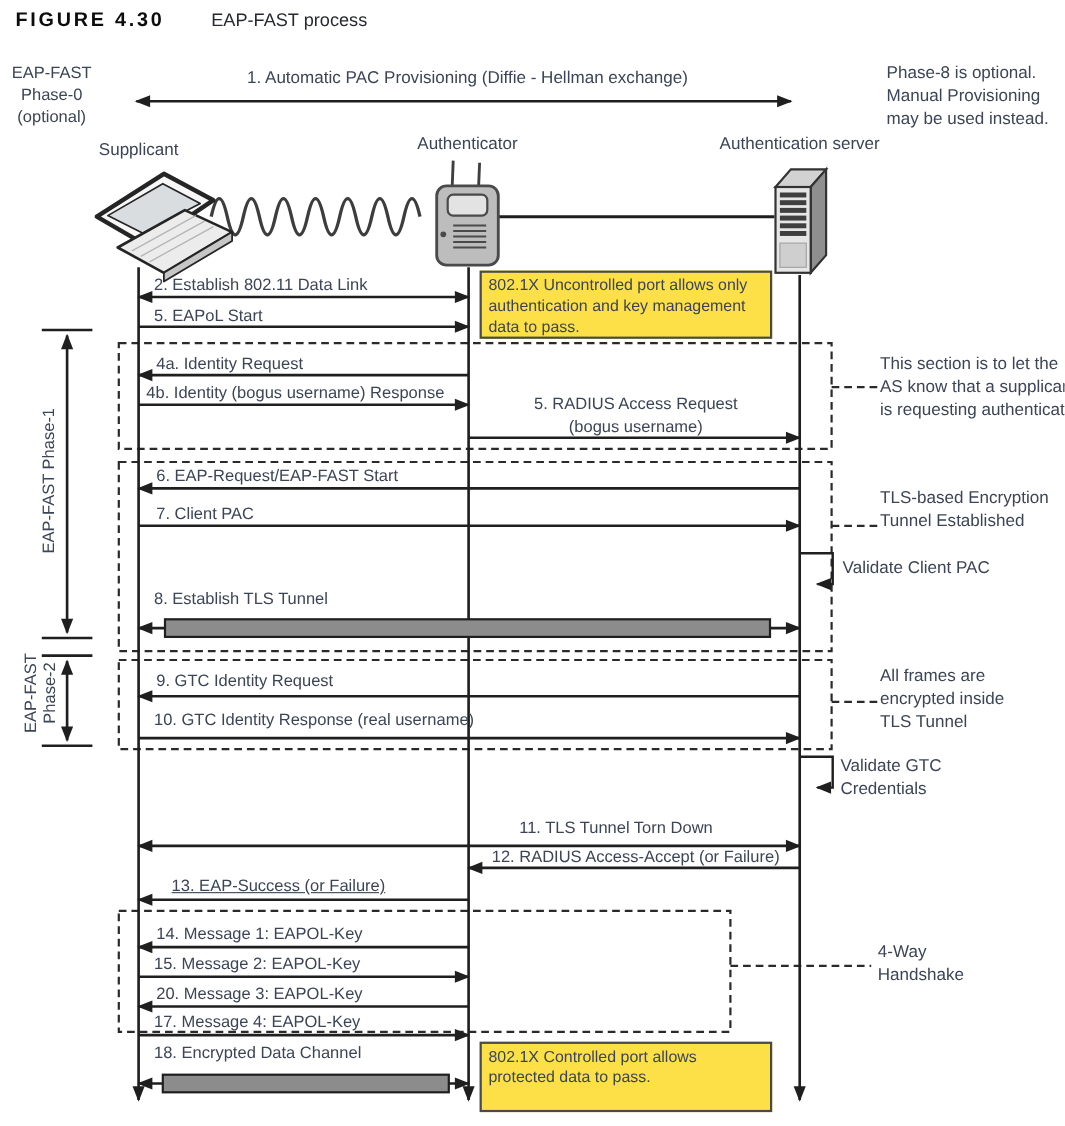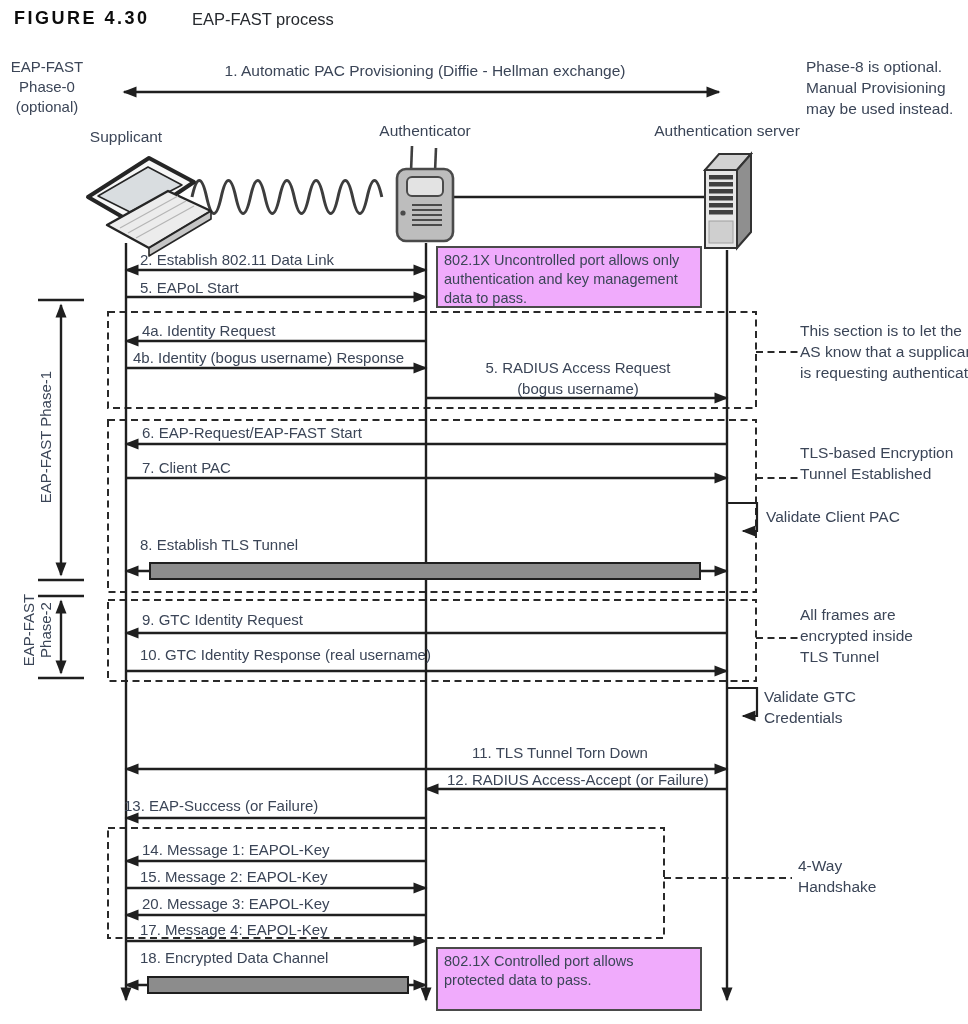--- a/index.html
+++ b/index.html
@@ -2,21 +2,21 @@
 <html><head>
 <meta charset="utf-8">
 <style>
   html,body{margin:0;padding:0;background:#fff;}
   #page{position:relative;width:968px;height:1024px;overflow:hidden;background:#fff;
         font-family:"Liberation Sans",sans-serif;}
   svg.layer{position:absolute;left:0;top:0;z-index:0;}
   .lbl{position:absolute;white-space:nowrap;font-size:15px;color:#3b4557;z-index:2;line-height:18px;}
   .ctr{text-align:center;}
   .note{position:absolute;white-space:nowrap;font-size:15.5px;color:#3b4557;z-index:2;line-height:21px;}
-  .graybox{position:absolute;background:#f0abfc;border:2px solid #4a4a4a;color:#3b4557;
+  .graybox{position:absolute;background:#fde047;border:2px solid #4a4a4a;color:#3b4557;
            font-size:14.5px;line-height:19px;padding:3px 6px;box-sizing:border-box;z-index:1;}
   .hdr-label{position:absolute;left:14px;top:8px;font-size:18px;font-weight:bold;color:#0c0c0c;
              letter-spacing:2.5px;z-index:2;text-align:right;}
   .hdr-title{position:absolute;left:192px;top:10px;font-size:16.5px;color:#26292e;z-index:2;}
   .vlabel{position:absolute;z-index:2;font-size:15px;color:#3b4557;white-space:nowrap;
           transform:translate(-50%,-50%) rotate(-90deg);text-align:center;line-height:17px;}
 </style>
 </head>
 <body>
 
@@ -172,21 +172,21 @@
     <div>5. RADIUS Access Request</div>
     <div>(bogus username)</div>
   </div>
   <div class="lbl" style="left:142px;top:424px;">6. EAP-Request/EAP-FAST Start</div>
   <div class="lbl" style="left:142px;top:459px;">7. Client PAC</div>
   <div class="lbl" style="left:140px;top:536px;">8. Establish TLS Tunnel</div>
   <div class="lbl" style="left:142px;top:611px;">9. GTC Identity Request</div>
   <div class="lbl" style="left:140px;top:646px;text-align:right;">10. GTC Identity Response (real username)</div>
   <div class="lbl" style="left:447px;top:744px;margin-left:25px;">11. TLS Tunnel Torn Down</div>
   <div class="lbl" style="left:447px;top:771px;">12. RADIUS Access-Accept (or Failure)</div>
-  <div class="lbl" style="left:124px;top:797px;">13. EAP-Success (or Failure)</div>
+  <div class="lbl" style="left:156px;top:797px;text-decoration:underline;">13. EAP-Success (or Failure)</div>
   <div class="lbl" style="left:142px;top:841px;">14. Message 1: EAPOL-Key</div>
   <div class="lbl" style="left:140px;top:868px;">15. Message 2: EAPOL-Key</div>
   <div class="lbl" style="left:142px;top:895px;">20. Message 3: EAPOL-Key</div>
   <div class="lbl" style="left:140px;top:921px;">17. Message 4: EAPOL-Key</div>
   <div class="lbl" style="left:140px;top:949px;">18. Encrypted Data Channel</div>
 
   <div class="note" style="left:800px;top:320px;">
     <div>This section is to let the</div>
     <div>AS know that a supplicant</div>
     <div>is requesting authentication</div>

